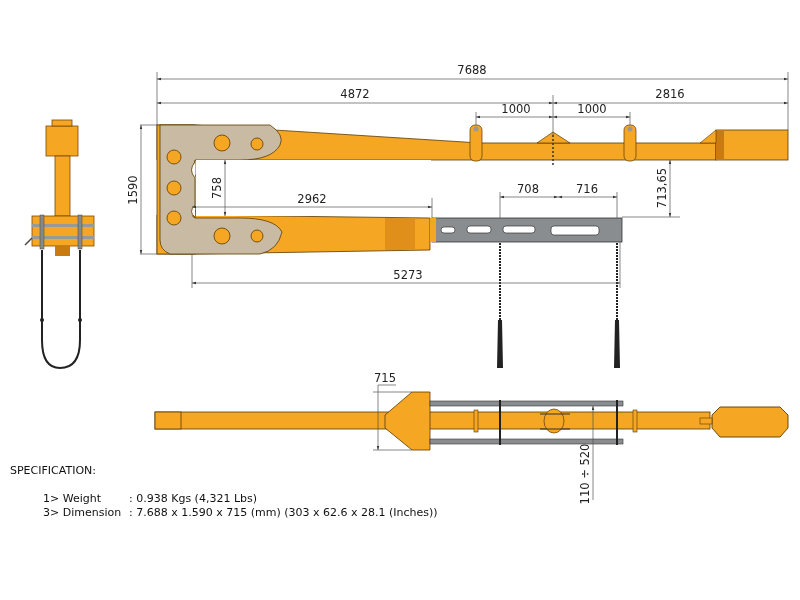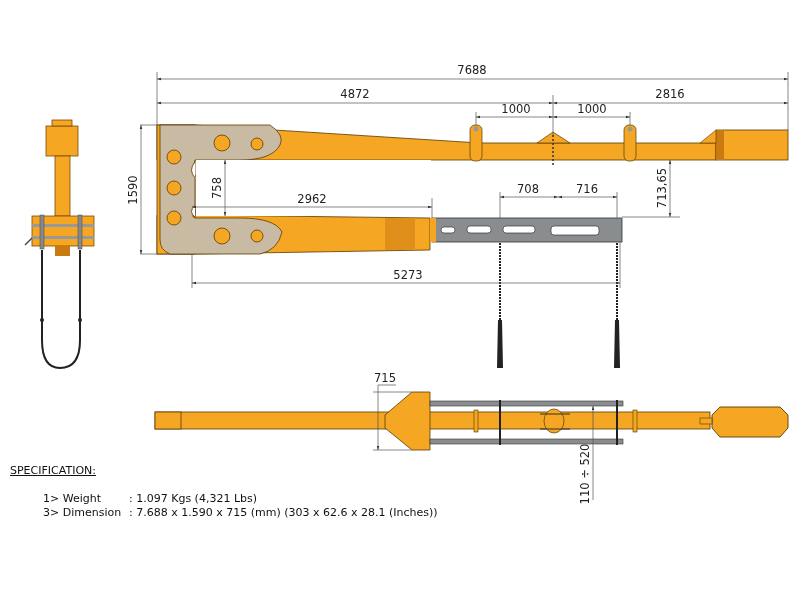--- a/index.html
+++ b/index.html
@@ -1,20 +1,20 @@
 <!DOCTYPE html>
 <html><head>
 <meta charset="utf-8">
 <style>
   html,body{margin:0;padding:0;background:#ffffff;}
   body{width:800px;height:600px;position:relative;overflow:hidden;font-family:"DejaVu Sans","Liberation Sans",sans-serif;}
   #drawing{position:absolute;left:0;top:0;width:800px;height:600px;}
   .dim{font-family:"DejaVu Sans","Liberation Sans",sans-serif;font-size:11.5px;fill:#222;}
   .spec{position:absolute;left:10px;top:464px;font-size:11px;color:#111;line-height:14px;}
-  .spec-title{text-decoration:underline;margin-bottom:14px;display:block;}
+  .spec-title{margin-bottom:14px;display:block;}
   .spec-row{display:flex;margin-left:33px;}
   .spec-label{width:86px;}
 </style>
 </head>
 <body>
 
 <svg id="drawing" viewBox="0 0 800 600" xmlns="http://www.w3.org/2000/svg">
   <defs>
     <marker id="ar" viewBox="0 0 10 10" refX="10" refY="5" markerWidth="6" markerHeight="6" orient="auto-start-reverse">
       <path d="M0,2 L10,5 L0,8 z" fill="#333"></path>
@@ -150,19 +150,19 @@
     <text class="dim" x="666" y="188" text-anchor="middle" transform="rotate(-90 666 188)">713,65</text>
     <text class="dim" x="385" y="382" text-anchor="middle">715</text>
     <text class="dim" x="589" y="474" text-anchor="middle" transform="rotate(-90 589 474)">110 ÷ 520</text>
   </g>
 </svg>
 
 <div class="spec">
   <span class="spec-title">SPECIFICATION:</span>
   <div class="spec-row">
     <span class="spec-label">1&gt; Weight</span>
-    <span>: 1.097 Kgs (4,321 Lbs)</span>
+    <span>: 0.938 Kgs (4,321 Lbs)</span>
   </div>
   <div class="spec-row">
     <span class="spec-label">3&gt; Dimension</span>
     <span>: 7.688 x 1.590 x 715 (mm) (303 x 62.6 x 28.1 (Inches))</span>
   </div>
 </div>
 
 </body></html>

